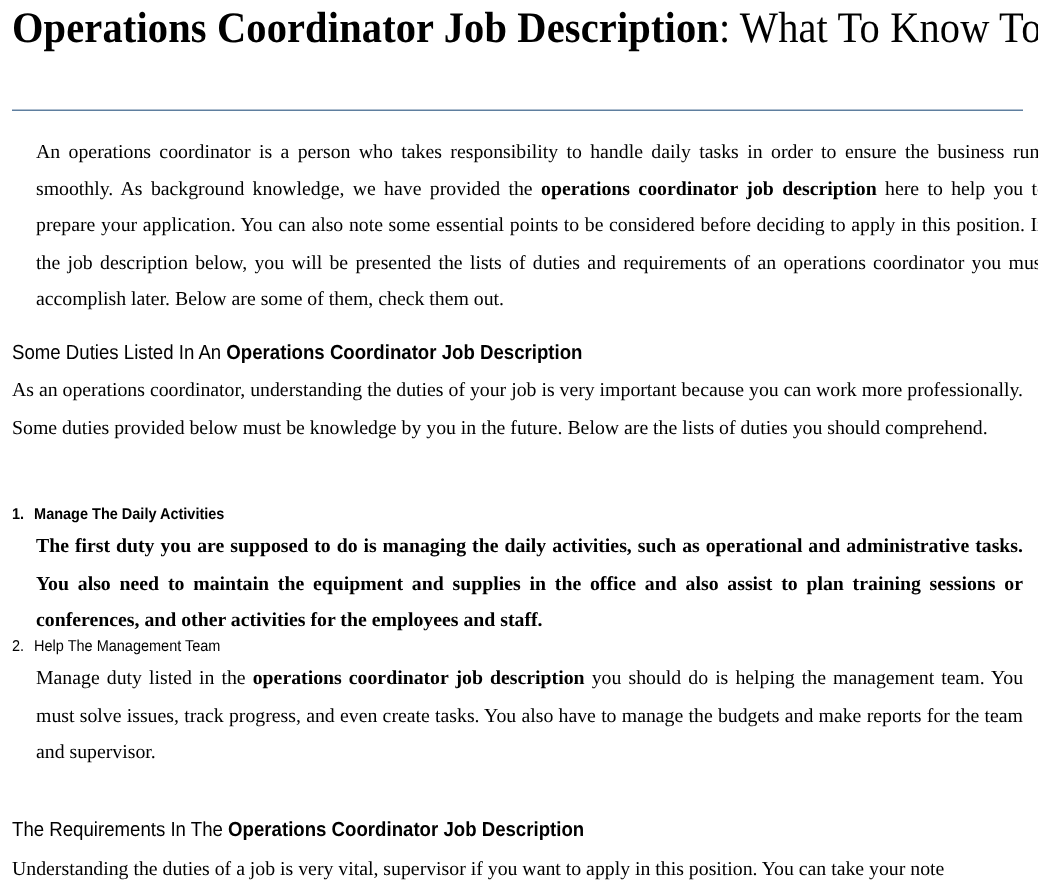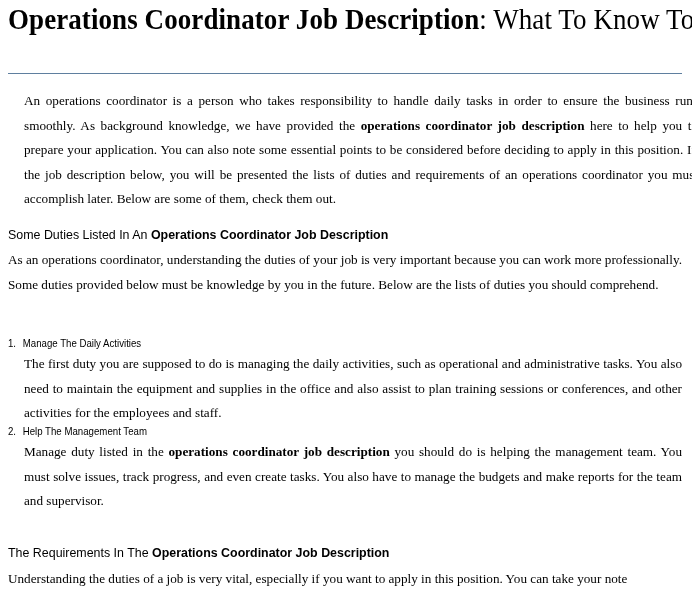--- a/index.html
+++ b/index.html
@@ -92,21 +92,21 @@
     }
     .list-item .item-num {
       display: inline-block;
       width: 16px;
     }
     .list-item .item-body {
       margin-left: 16px;
       margin-top: 2px;
       width: 658px;
     }
-    .item-1 { top: 336px; }
+    .item-1 { top: 336px; font-weight: bold; }
     .item-2 { top: 424px; }
     .h-req { top: 544px; }
     .req-para {
       position: absolute;
       left: 0;
       top: 567px;
       width: 674px;
     }
   </style>
 </head>
@@ -129,15 +129,15 @@
     <p class="para item-body"><span>The first duty you are supposed to do is managing the daily activities, such as operational and administrative tasks. You also need to maintain the equipment and supplies in the office and also assist to plan training sessions or conferences, and other activities for the employees and staff.</span></p>
   </div>
 
   <div class="list-item item-2">
     <div class="item-title"><span class="item-num">2.</span><span>Help The Management Team</span></div>
     <p class="para item-body"><span>Manage duty listed in the </span><b>operations coordinator job description</b><span> you should do is helping the management team. You must solve issues, track progress, and even create tasks. You also have to manage the budgets and make reports for the team and supervisor.</span></p>
   </div>
 
   <h2 class="heading h-req"><span>The Requirements In The </span><span class="bold">Operations Coordinator Job Description</span></h2>
 
-  <p class="para req-para">Understanding the duties of a job is very vital, especially if you want to apply in this position. You can take your note</p>
+  <p class="para req-para">Understanding the duties of a job is very vital, supervisor if you want to apply in this position. You can take your note</p>
 
 </div>
 
 </body></html>

